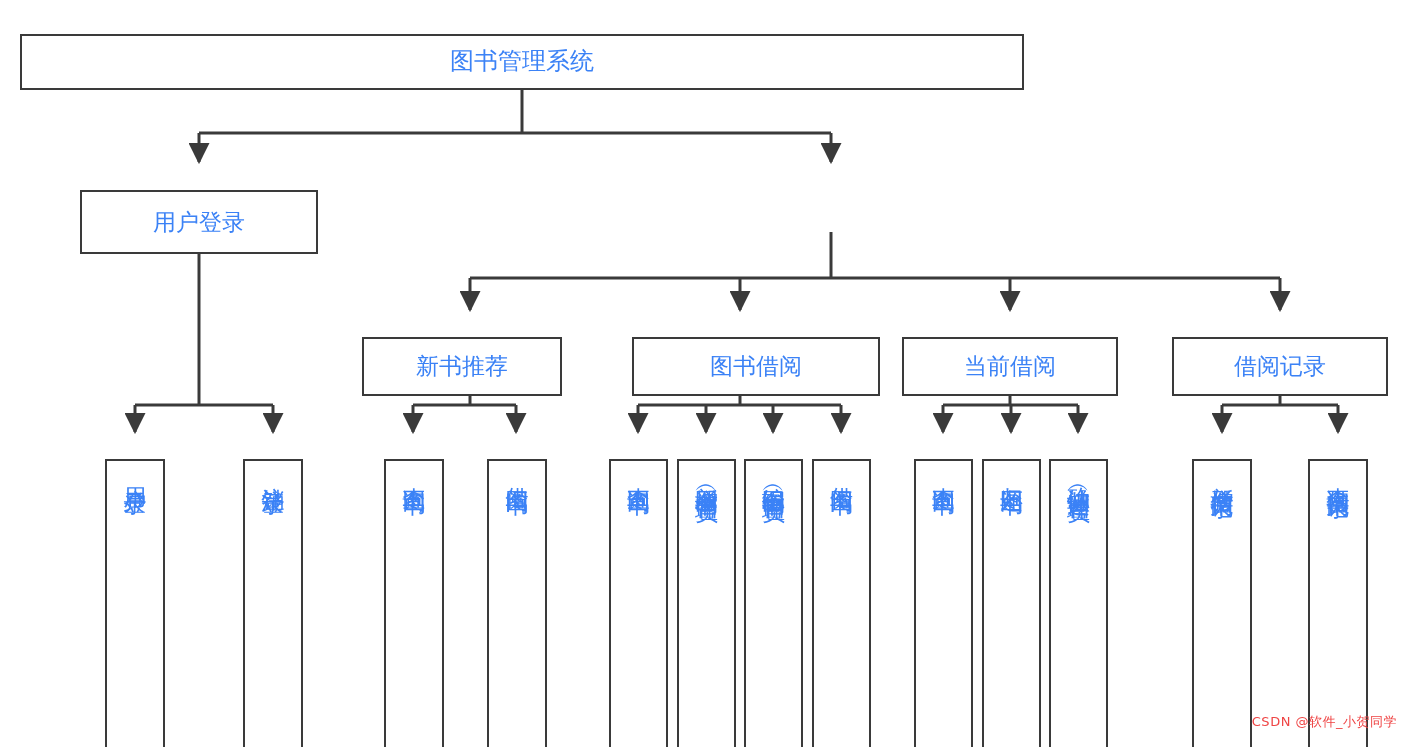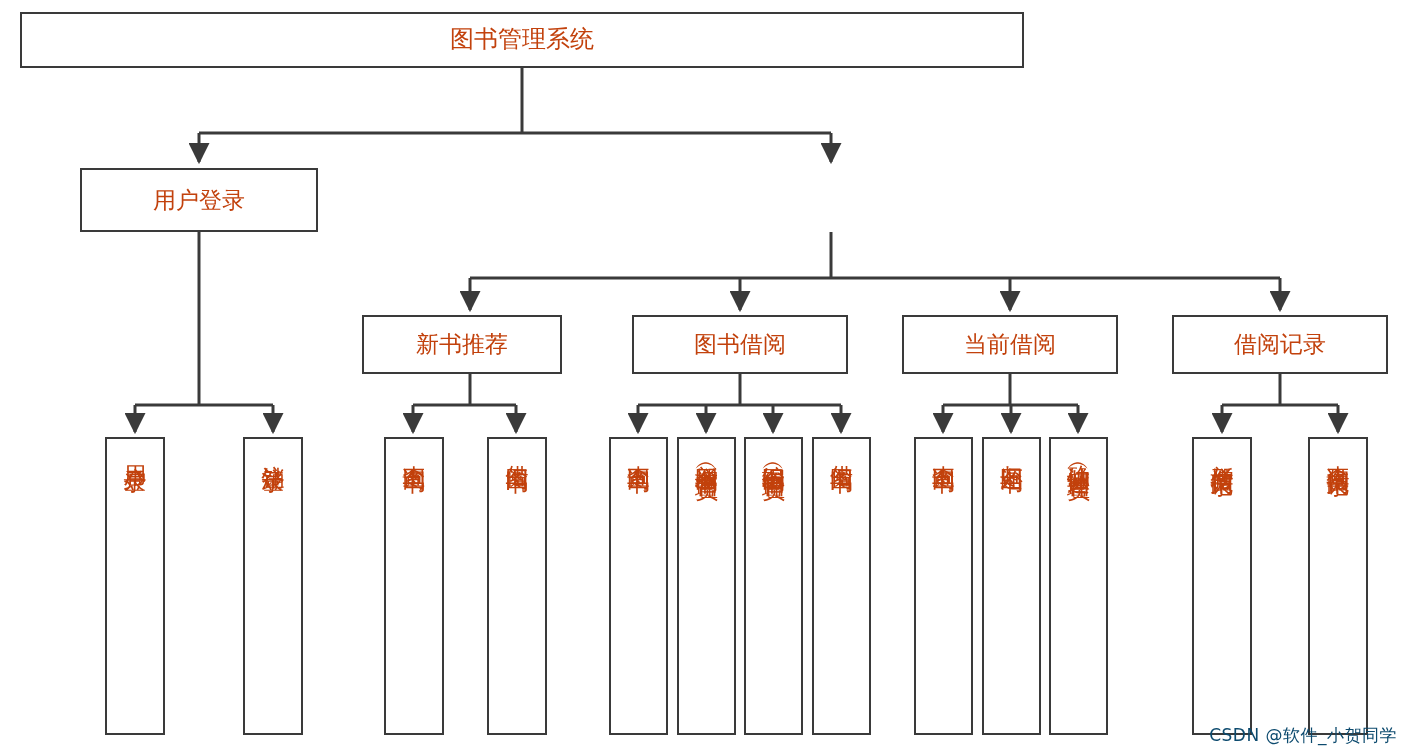--- a/index.html
+++ b/index.html
@@ -28,21 +28,22 @@
   }
   
   .node {
     position: absolute;
     box-sizing: border-box;
     background: #ffffff;
     border: 2px solid #3a3a3a;
     display: flex;
     align-items: center;
     justify-content: center;
-    color: #c2410c;
+    color: #3b82f6;
+    margin-top: 22px;
   }
   .node .label {
     display: block;
     text-align: center;
     line-height: 1.16;
     white-space: nowrap;
   }
   
   .node.h .label {
     font-size: 23px;
@@ -61,23 +62,23 @@
     text-orientation: upright;
     font-size: 23px;
     letter-spacing: 2px;
     line-height: 1;
     white-space: nowrap;
   }
   
   #watermark {
     position: absolute;
     right: 8px;
-    bottom: 0;
-    font-size: 17px;
-    color: #0c4a6e;
+    bottom: 16px;
+    font-size: 13px;
+    color: #ef4444;
     letter-spacing: 0.5px;
     white-space: nowrap;
     user-select: none;
   }
 </style>
 </head>
 <body>
 
 <div id="canvas">
 
@@ -139,21 +140,21 @@
 
   <div class="node h" style="left:80px; top:168px; width:238px; height:64px;">
     <span class="label">用户登录</span>
   </div>
 
 
   <div class="node h" style="left:362px; top:315px; width:200px; height:59px;">
     <span class="label">新书推荐</span>
   </div>
 
-  <div class="node h" style="left:632px; top:315px; width:216px; height:59px;">
+  <div class="node h" style="left:632px; top:315px; width:248px; height:59px;">
     <span class="label">图书借阅</span>
   </div>
 
   <div class="node h" style="left:902px; top:315px; width:216px; height:59px;">
     <span class="label">当前借阅</span>
   </div>
 
   <div class="node h" style="left:1172px; top:315px; width:216px; height:59px;">
     <span class="label">借阅记录</span>
   </div>

